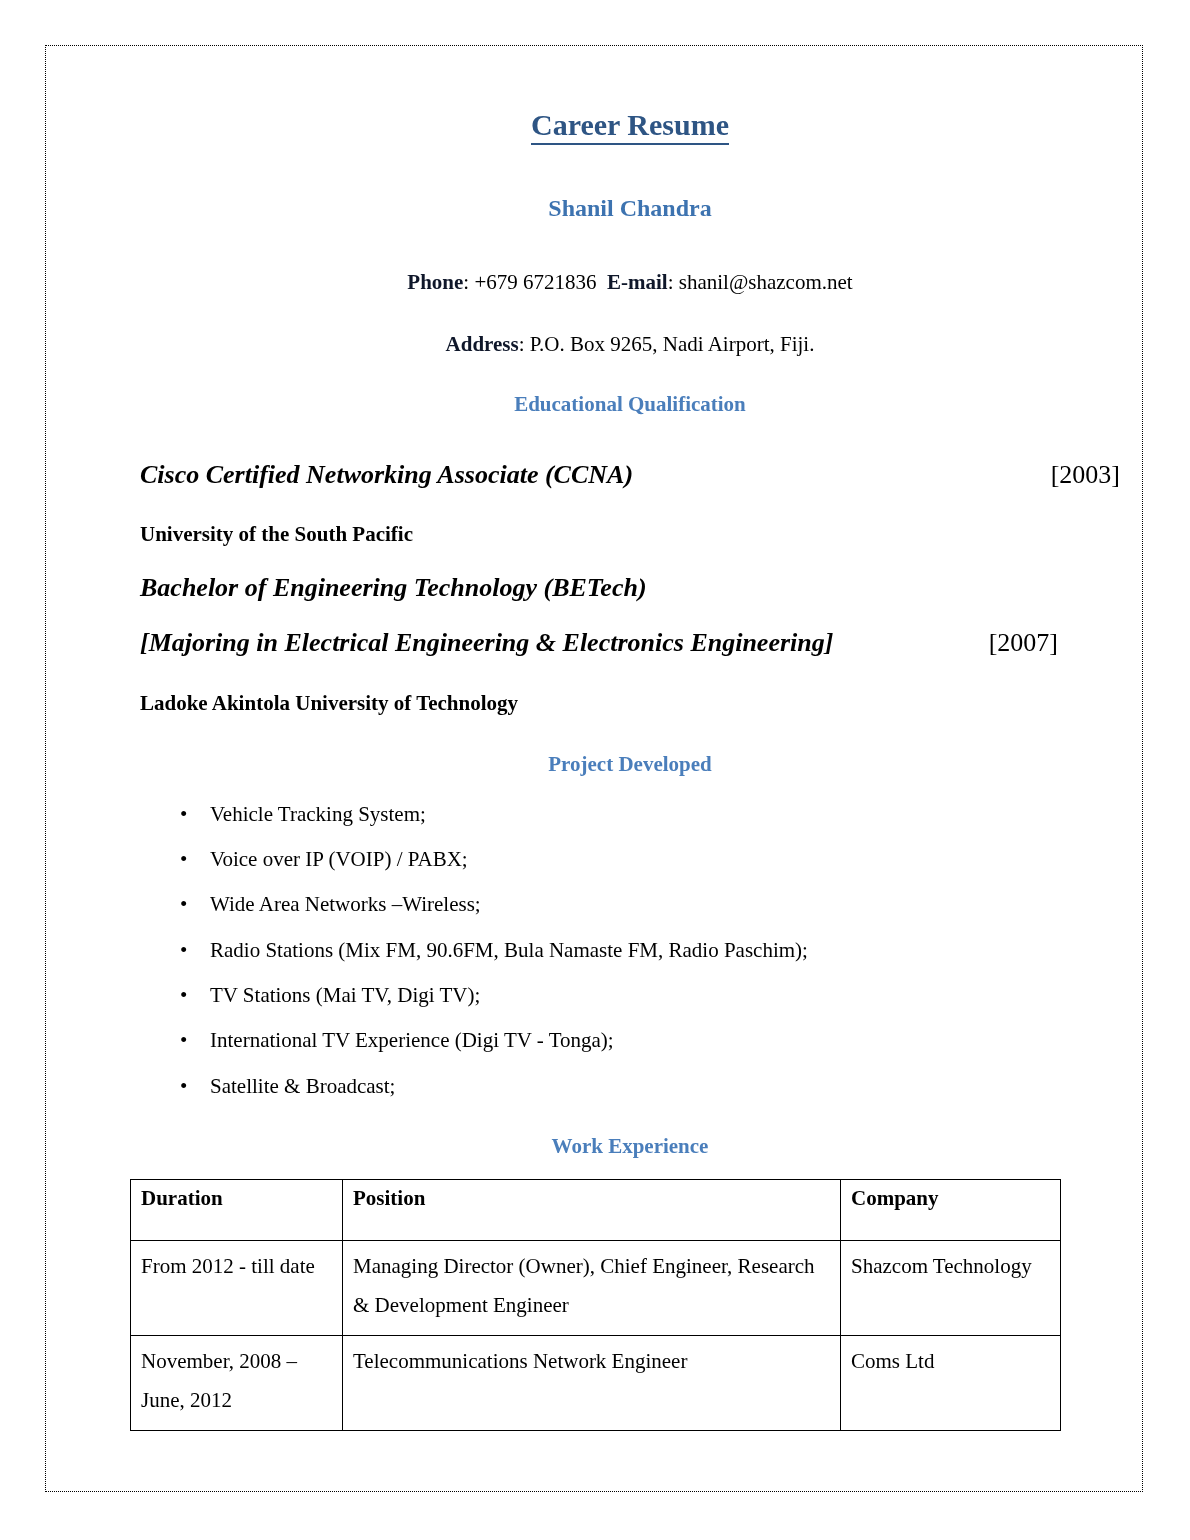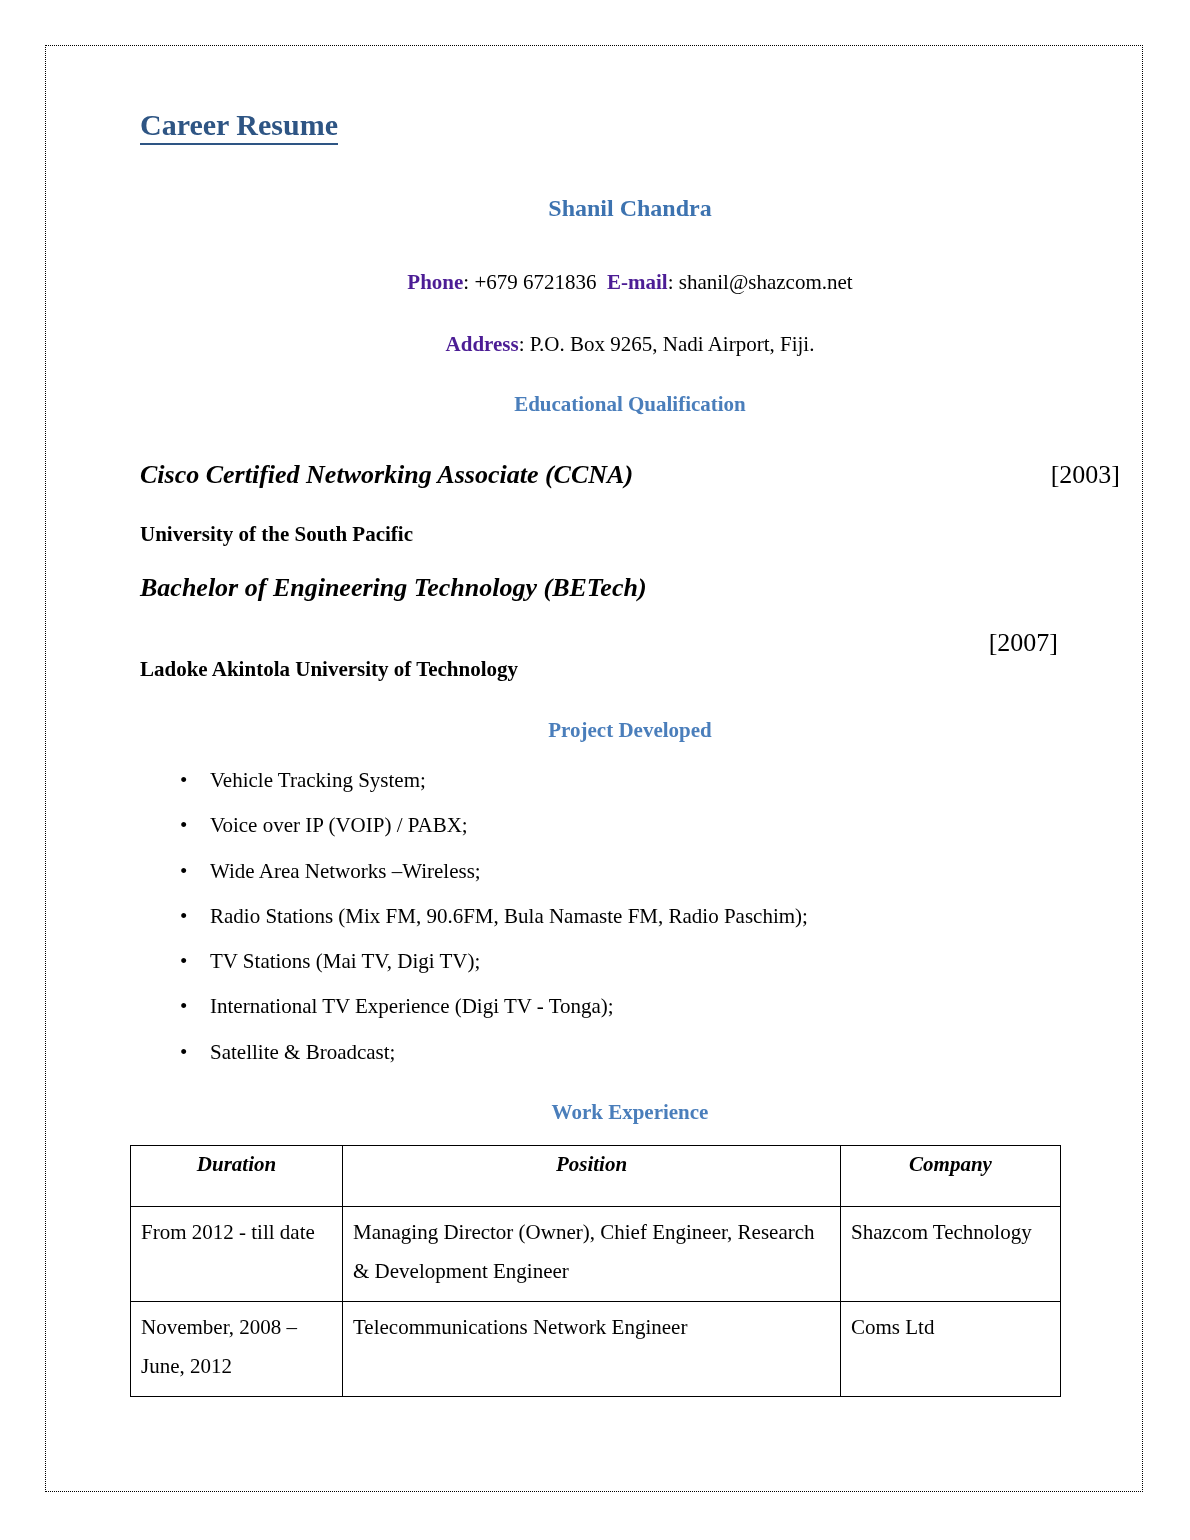--- a/index.html
+++ b/index.html
@@ -29,20 +29,21 @@
 
   .content {
     position: absolute;
     left: 140px;
     top: 45px;
     width: 980px;
   }
 
   
   .doc-title {
+    text-align: center;
     font-size: 30px;
     font-weight: bold;
     color: #2E5584;
     margin: 0;
     padding-top: 62px;
     line-height: 1.2;
   }
   .doc-title span {
     border-bottom: 2px solid #2E5584;
     padding-bottom: 2px;
@@ -60,21 +61,21 @@
 
   .contact-line {
     text-align: center;
     font-size: 21px;
     margin: 0;
     padding-top: 35px;
     line-height: 1.3;
   }
   .contact-line .lbl {
     font-weight: bold;
-    color: #4c1d95;
+    color: #0f172a;
   }
 
   .section-heading {
     text-align: center;
     font-size: 21px;
     font-weight: bold;
     color: #4A7EBB;
     margin: 0;
     padding-top: 34px;
     line-height: 1.2;
@@ -143,23 +144,21 @@
     margin-left: -10px;
   }
   table.work-table td {
     border: 1px solid #000000;
     vertical-align: top;
     font-size: 21px;
     line-height: 1.85;
     padding: 6px 10px 6px 10px;
   }
   table.work-table thead td {
-    text-align: center;
-    font-weight: bold;
-    font-style: italic;
+    font-weight: bold;
     height: 48px;
     padding-top: 6px;
     line-height: 1.2;
   }
   table.work-table tbody td {
     height: 82px;
   }
   col.c-duration { width: 212px; }
   col.c-position { width: 498px; }
   col.c-company  { width: 220px; }
@@ -198,20 +197,21 @@
       <span class="year far-right">[2003]</span>
     </div>
 
     <div class="edu-school">University of the South Pacific</div>
 
     <div class="edu-row">
       <span class="degree">Bachelor of Engineering Technology (BETech)</span>
     </div>
 
     <div class="edu-row">
+      <span class="degree">[Majoring in Electrical Engineering &amp; Electronics Engineering]</span>
       <span class="year inset">[2007]</span>
     </div>
 
     <div class="edu-school">Ladoke Akintola University of Technology</div>
 
   </div>
 
   <h3 class="section-heading">Project Developed</h3>
 
   <ul class="project-list">

